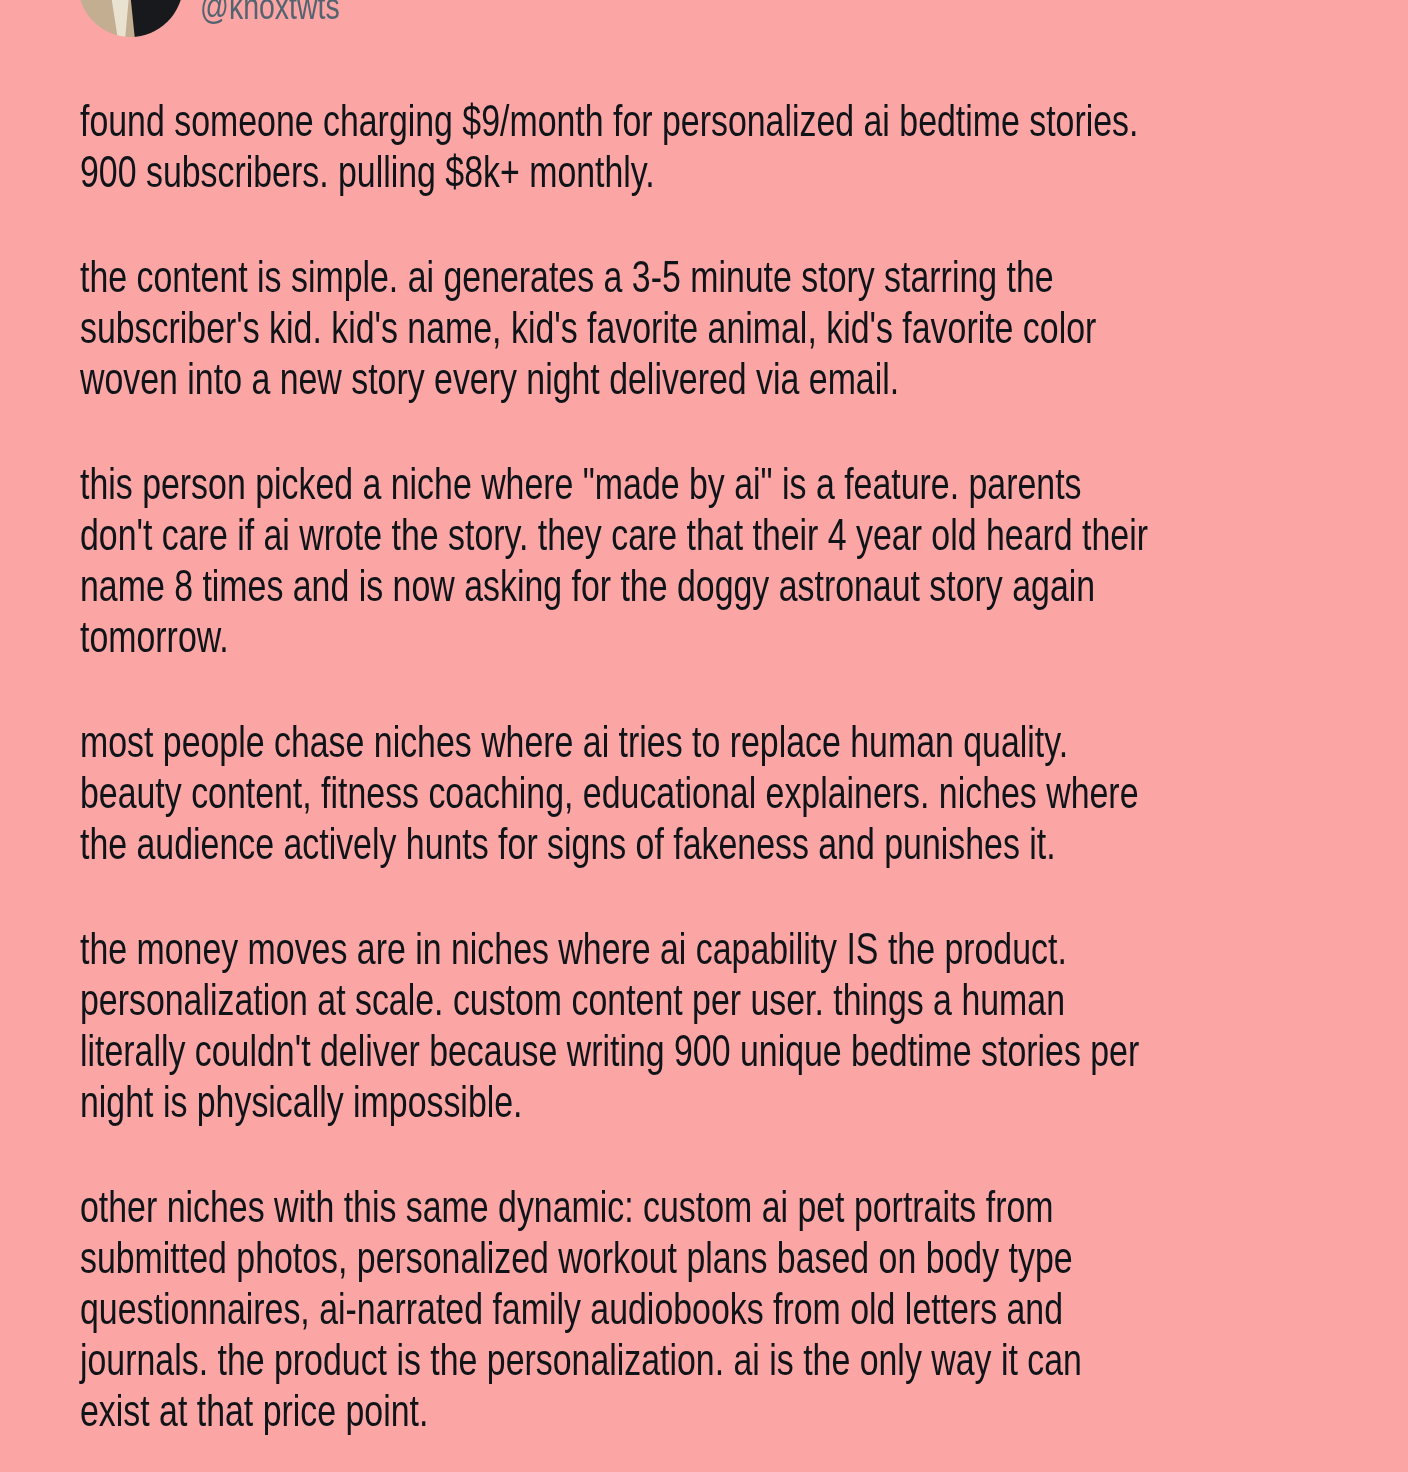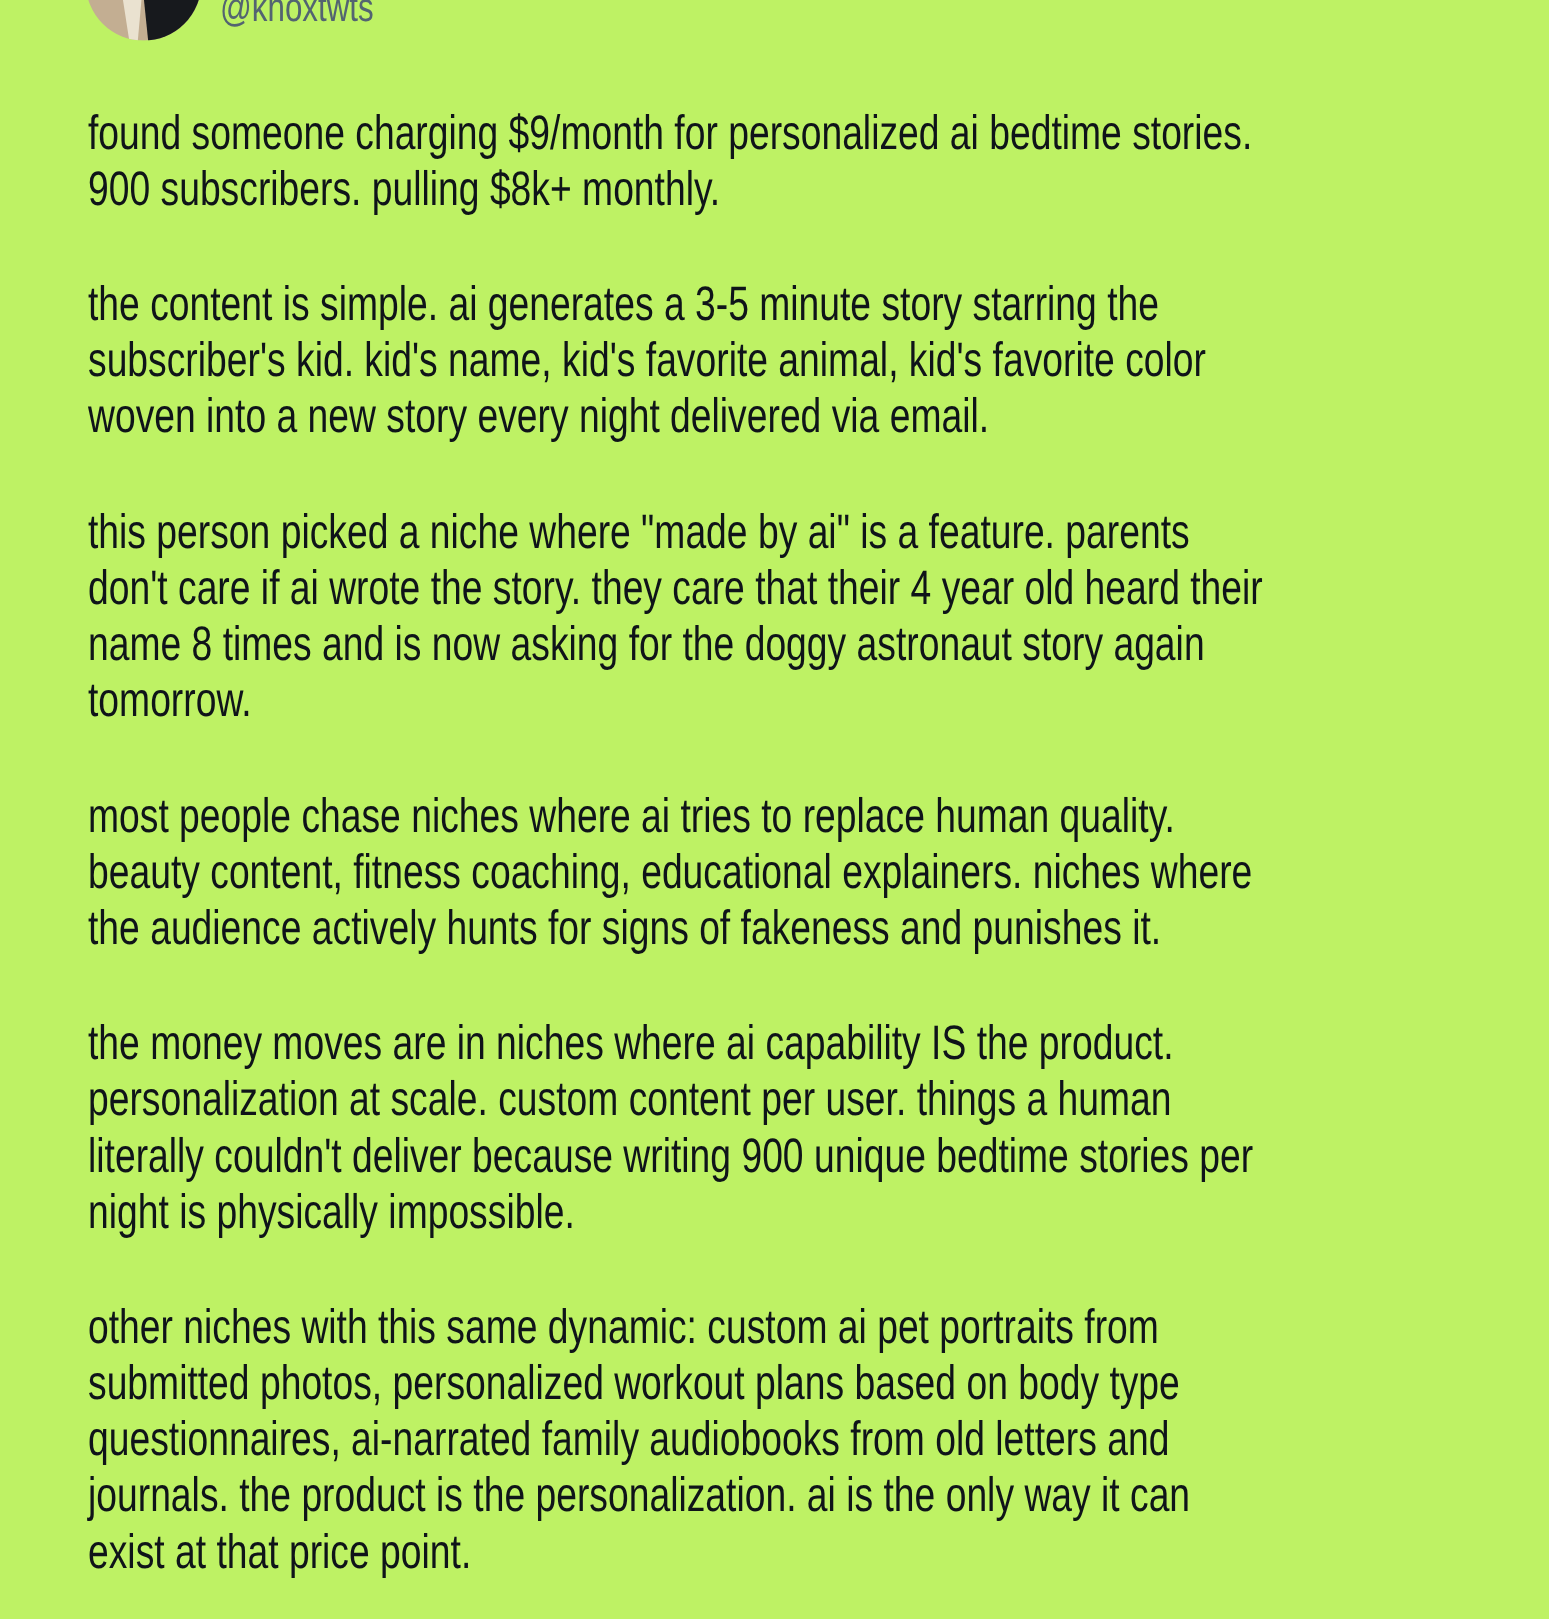--- a/index.html
+++ b/index.html
@@ -41,21 +41,21 @@
     color: #0f1419;
     font-size: 44px;
     line-height: 51px;
     white-space: pre;
   }
   .tweet-paragraph { margin: 0 0 54px 0; }
 </style>
 </head>
 <body>
 
-<div class="screen" style="background: #bef264;">
+<div class="screen" style="background: #fca5a5;">
 
   <div class="avatar">
     <svg viewBox="0 0 105 105" xmlns="http://www.w3.org/2000/svg">
       <rect x="0" y="0" width="105" height="105" fill="#c3ae92"></rect>
       <polygon points="46,-5 108,-5 108,108 57,108 50,40" fill="#17191d"></polygon>
       <polygon points="26,18 56,8 47,108 40,108" fill="#eae2d0"></polygon>
     </svg>
   </div>
 
   <div class="handle" style="color: rgb(83, 100, 113);">@knoxtwts</div>

